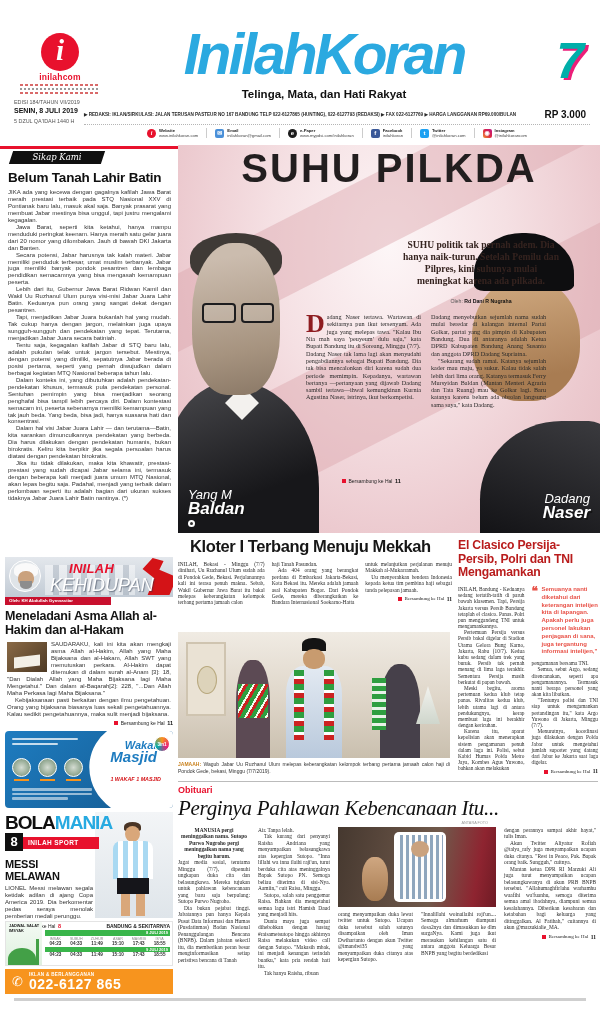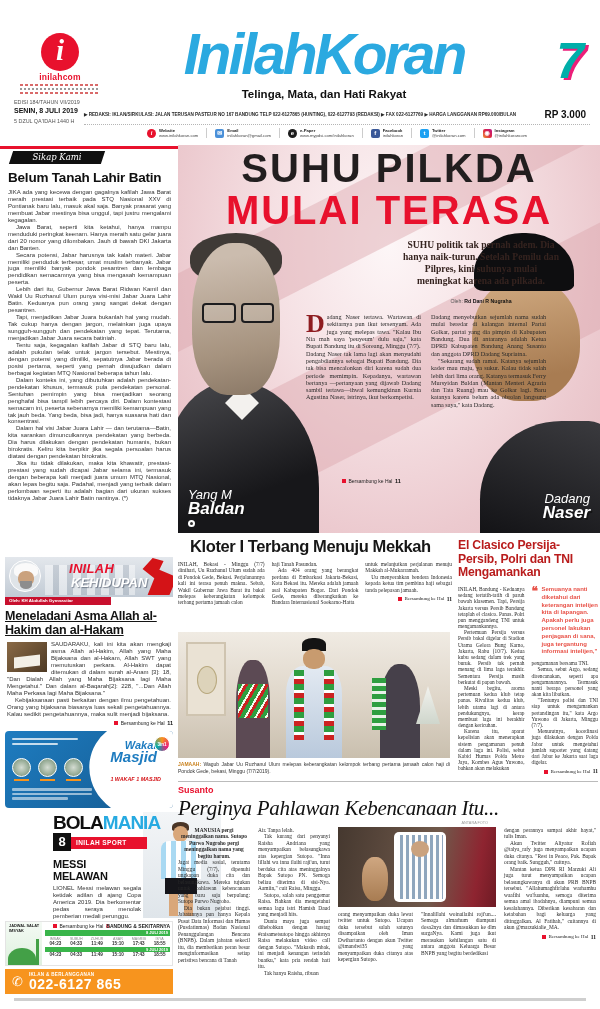--- a/index.html
+++ b/index.html
@@ -47,23 +47,23 @@
   
   .keh{position:absolute;left:5px;top:557px;width:168px;}
   .keh-banner{position:relative;height:40px;background:linear-gradient(180deg,#e3e7ec,#c2cbd5);overflow:hidden;}
   .keh-bld{position:absolute;left:40px;top:8px;width:90px;height:30px;background:repeating-linear-gradient(90deg,rgba(255,255,255,.45) 0 8px,rgba(160,170,182,.35) 8px 14px);}
   .keh-sil{position:absolute;right:-4px;top:1px;width:42px;height:37px;background:#D41317;clip-path:polygon(42% 0,68% 8%,58% 32%,100% 52%,82% 100%,30% 100%,46% 55%,18% 30%);}
   .keh-photo{position:absolute;left:4px;top:3px;width:32px;height:32px;border-radius:50%;background:#dfe4e8;overflow:hidden;border:1px solid #fff;}
   .keh-turban{position:absolute;left:4px;top:2px;width:24px;height:14px;background:#fafafa;border-radius:50% 50% 30% 30%;}
   .keh-face{position:absolute;left:8px;top:10px;width:16px;height:15px;background:#caa27e;border-radius:45%;}
   .keh-beard{position:absolute;left:10px;top:20px;width:12px;height:8px;background:#8d8d8d;border-radius:0 0 50% 50%;}
   .keh-inilah{position:absolute;left:64px;top:4px;font-size:13px;font-weight:bold;font-style:italic;color:#E8112D;letter-spacing:.3px;}
-  .keh-kehidupan{position:absolute;left:66px;top:18px;font-size:13px;font-weight:bold;font-style:italic;color:#fff;text-shadow:1px 1px 1px rgba(40,50,70,.5);}
+  .keh-kehidupan{position:absolute;left:45px;top:18px;font-size:18px;font-weight:normal;font-style:italic;color:#fff;text-shadow:1px 1px 1px rgba(40,50,70,.5);}
   .keh-author{width:106px;height:8px;background:#C8102E;color:#fff;font-size:4.4px;font-weight:bold;line-height:8px;padding-left:4px;}
-  .keh-h{font-size:12.5px;font-weight:bold;color:#141414;line-height:1.08;margin:5px 0 4px;letter-spacing:-.2px;text-decoration:underline;}
+  .keh-h{font-size:12.5px;font-weight:bold;color:#141414;line-height:1.08;margin:5px 0 4px;letter-spacing:-.2px;}
   .keh-thumb{float:left;width:40px;height:30px;margin:1px 4px 1px 0;background:linear-gradient(135deg,#8a6a46,#4e3a24);position:relative;}
   .keh-thumb::after{content:"";position:absolute;left:7px;bottom:5px;width:26px;height:11px;background:#f3efe6;transform:skewY(-7deg);}
 
   .cont{display:flex;justify-content:flex-end;align-items:center;gap:2.5px;font-size:5px;color:#222;margin-top:3px;}
   .cont .sq{width:4px;height:4px;background:#E8112D;flex:none;}
   .cont b{font-size:5.5px;color:#101010;}
 
   
   .wakaf{position:absolute;left:5px;top:731px;width:168px;height:77px;background:linear-gradient(135deg,#1E7CC0,#14598F);border-radius:4px;overflow:hidden;}
   .wk-blob{position:absolute;right:-24px;top:-10px;width:108px;height:98px;background:#fff;border-radius:55% 20% 20% 62%/58% 24% 24% 62%;transform:rotate(8deg);}
@@ -75,21 +75,21 @@
   .wk-lines{position:absolute;left:7px;top:7px;width:66px;}
   .wk-line{height:2.4px;background:rgba(255,255,255,.75);margin-bottom:2.2px;border-radius:1px;}
   .wk-line.short{width:70%;}
   .wk-circles{position:absolute;left:7px;top:27px;display:flex;gap:7px;}
   .wk-c{width:19px;height:19px;border-radius:50%;background:radial-gradient(#d4dcd2,#6d8a6d);border:1.5px solid #fff;}
   .wk-sub{height:2px;width:15px;background:#F7941E;margin:2px auto 0;}
   .wk-foot{position:absolute;left:7px;bottom:6px;width:80px;}
   .wk-foot .wk-line{background:rgba(255,255,255,.55);}
 
   
-  .bola{position:absolute;left:5px;top:812px;width:168px;height:106px;margin-left:48px;}
+  .bola{position:absolute;left:5px;top:812px;width:168px;height:106px;}
   .bola-photo{position:absolute;right:0;top:0;width:78px;height:106px;background:linear-gradient(#f3f5f7,#dfe5ea);overflow:hidden;}
   .bm-head{position:absolute;left:30px;top:14px;width:15px;height:16px;border-radius:50%;background:#d9a77a;}
   .bm-hair{position:absolute;left:29px;top:10px;width:17px;height:9px;border-radius:50% 50% 20% 20%;background:#4a3526;}
   .bm-jersey{position:absolute;left:18px;top:29px;width:40px;height:38px;background:repeating-linear-gradient(90deg,#a9d9f2 0 5px,#ffffff 5px 10px);border-radius:8px 8px 0 0;}
   .bm-shorts{position:absolute;left:22px;top:66px;width:32px;height:16px;background:#15151a;}
   .bm-legs{position:absolute;left:26px;top:82px;width:24px;height:22px;background:linear-gradient(90deg,#d9a77a 0 9px,#dfe5ea 9px 15px,#d9a77a 15px 24px);}
   .bola-mark{position:relative;z-index:2;font-size:19px;font-weight:bold;letter-spacing:-1px;color:#101010;}
   .bola-mark span{color:#27AAE1;}
   .bola-bar{position:relative;z-index:2;margin-top:3px;width:94px;height:12px;}
   .bola-num{position:absolute;left:0;top:-4px;width:18px;height:18px;background:#101010;color:#fff;font-size:13px;font-weight:bold;text-align:center;line-height:18px;}
@@ -406,21 +406,20 @@
     <div>
       <div class="subs-l">IKLAN &amp; BERLANGGANAN</div>
       <div class="subs-p">022-6127 865</div>
     </div>
   </div>
 
   <div class="main">
     <div class="rib rib1"></div>
     <div class="rib rib2"></div>
     <div class="main-h1">SUHU PILKDA</div>
-    <div class="main-h2">MULAI TERASA</div>
     <div class="standfirst">SUHU politik tak pernah adem. Dia hanya naik-turun. Setelah Pemilu dan Pilpres, kini suhunya mulai meningkat karena ada pilkada.</div>
     <div class="byline"><span>Oleh:</span> <b>Rd Dani R Nugraha</b></div>
     <div class="fery">
       <div class="suit"></div>
       <div class="collar"></div>
       <div class="hair"></div>
       <div class="head"></div>
       <div class="glasses">
           <div class="lens"></div>
           <div class="lens"></div>
@@ -523,21 +522,21 @@
           <span>Bersambung ke Hal</span>
           <b>11</b>
         </div>
       </div>
     </div>
   </div>
 
   <div class="divider1"></div>
 
   <div class="obit">
-    <div class="obit-tag">Susanto</div>
+    <div class="obit-tag">Obituari</div>
     <div class="obit-h">Perginya Pahlawan Kebencanaan Itu...</div>
     <div class="obit-credit">ANTARA FOTO</div>
     <div class="obit-cols">
       <div class="ocol ocol1">
         <p class="obit-lead">MANUSIA pergi meninggalkan nama. Sutopo Purwo Nugroho pergi meninggalkan nama yang begitu harum.</p>
         <div>
             <p>Jagat media sosial, terutama Minggu (7/7), dipenuhi ungkapan duka cita dan belasungkawa. Mereka tujukan untuk pahlawan kebencanaan yang baru saja berpulang: Sutopo Purwo Nugroho.</p>
             <p>Dia bukan pejabat tinggi. Jabatannya pun hanya Kepala Pusat Data Informasi dan Humas (Pusdatinmas) Badan Nasional Penanggulangan Bencana (BNPB). Dalam jabatan sekecil itu, dia memberikan peran besar menginformasikan setiap peristiwa bencana di Tanah</p>
           </div>
       </div>

